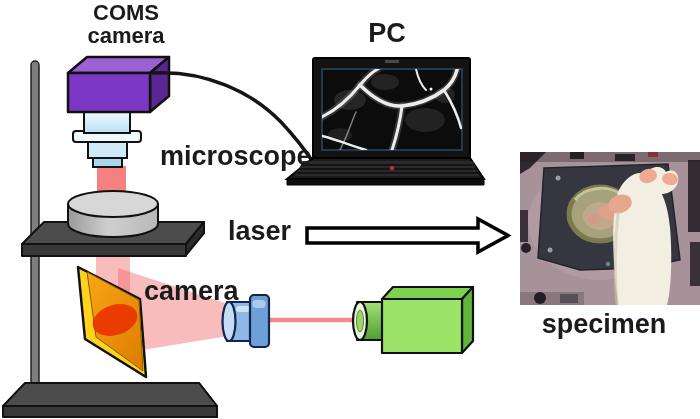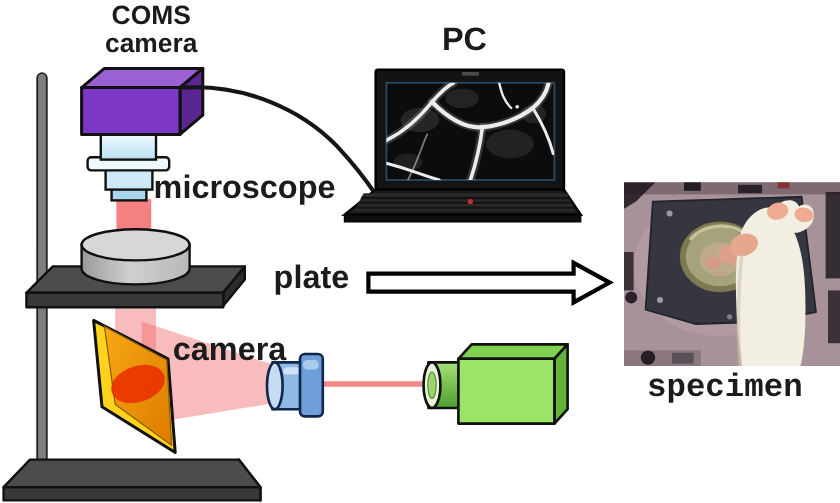--- a/index.html
+++ b/index.html
@@ -188,19 +188,19 @@
       <path d="M98,60 C95,90 94,120 97,153" fill="none" stroke="#cfc5b2" stroke-width="3" stroke-opacity="0.6"></path>
     </g>
   </g>
 </svg>
 
 <div class="label center" style="left:126px;top:1px;font-size:22px;">
   <div>COMS</div>
   <div>camera</div>
 </div>
 <div class="label center" style="left:387px;top:22px;">PC</div>
-<div class="label" style="left:128px;top:145px;">microscope</div>
-<div class="label" style="left:228px;top:220px;">plate</div>
+<div class="label" style="left:160px;top:145px;">microscope</div>
+<div class="label" style="left:228px;top:220px;">laser</div>
 <div class="label" style="left:144px;top:280px;">camera</div>
 <div class="label center" style="left:421px;top:355px;">
 </div>
-<div class="label center" style="left:604px;top:313px;font-family:Liberation Mono, monospace;">specimen</div>
+<div class="label center" style="left:604px;top:313px;">specimen</div>
 </div>
 
 </body></html>

